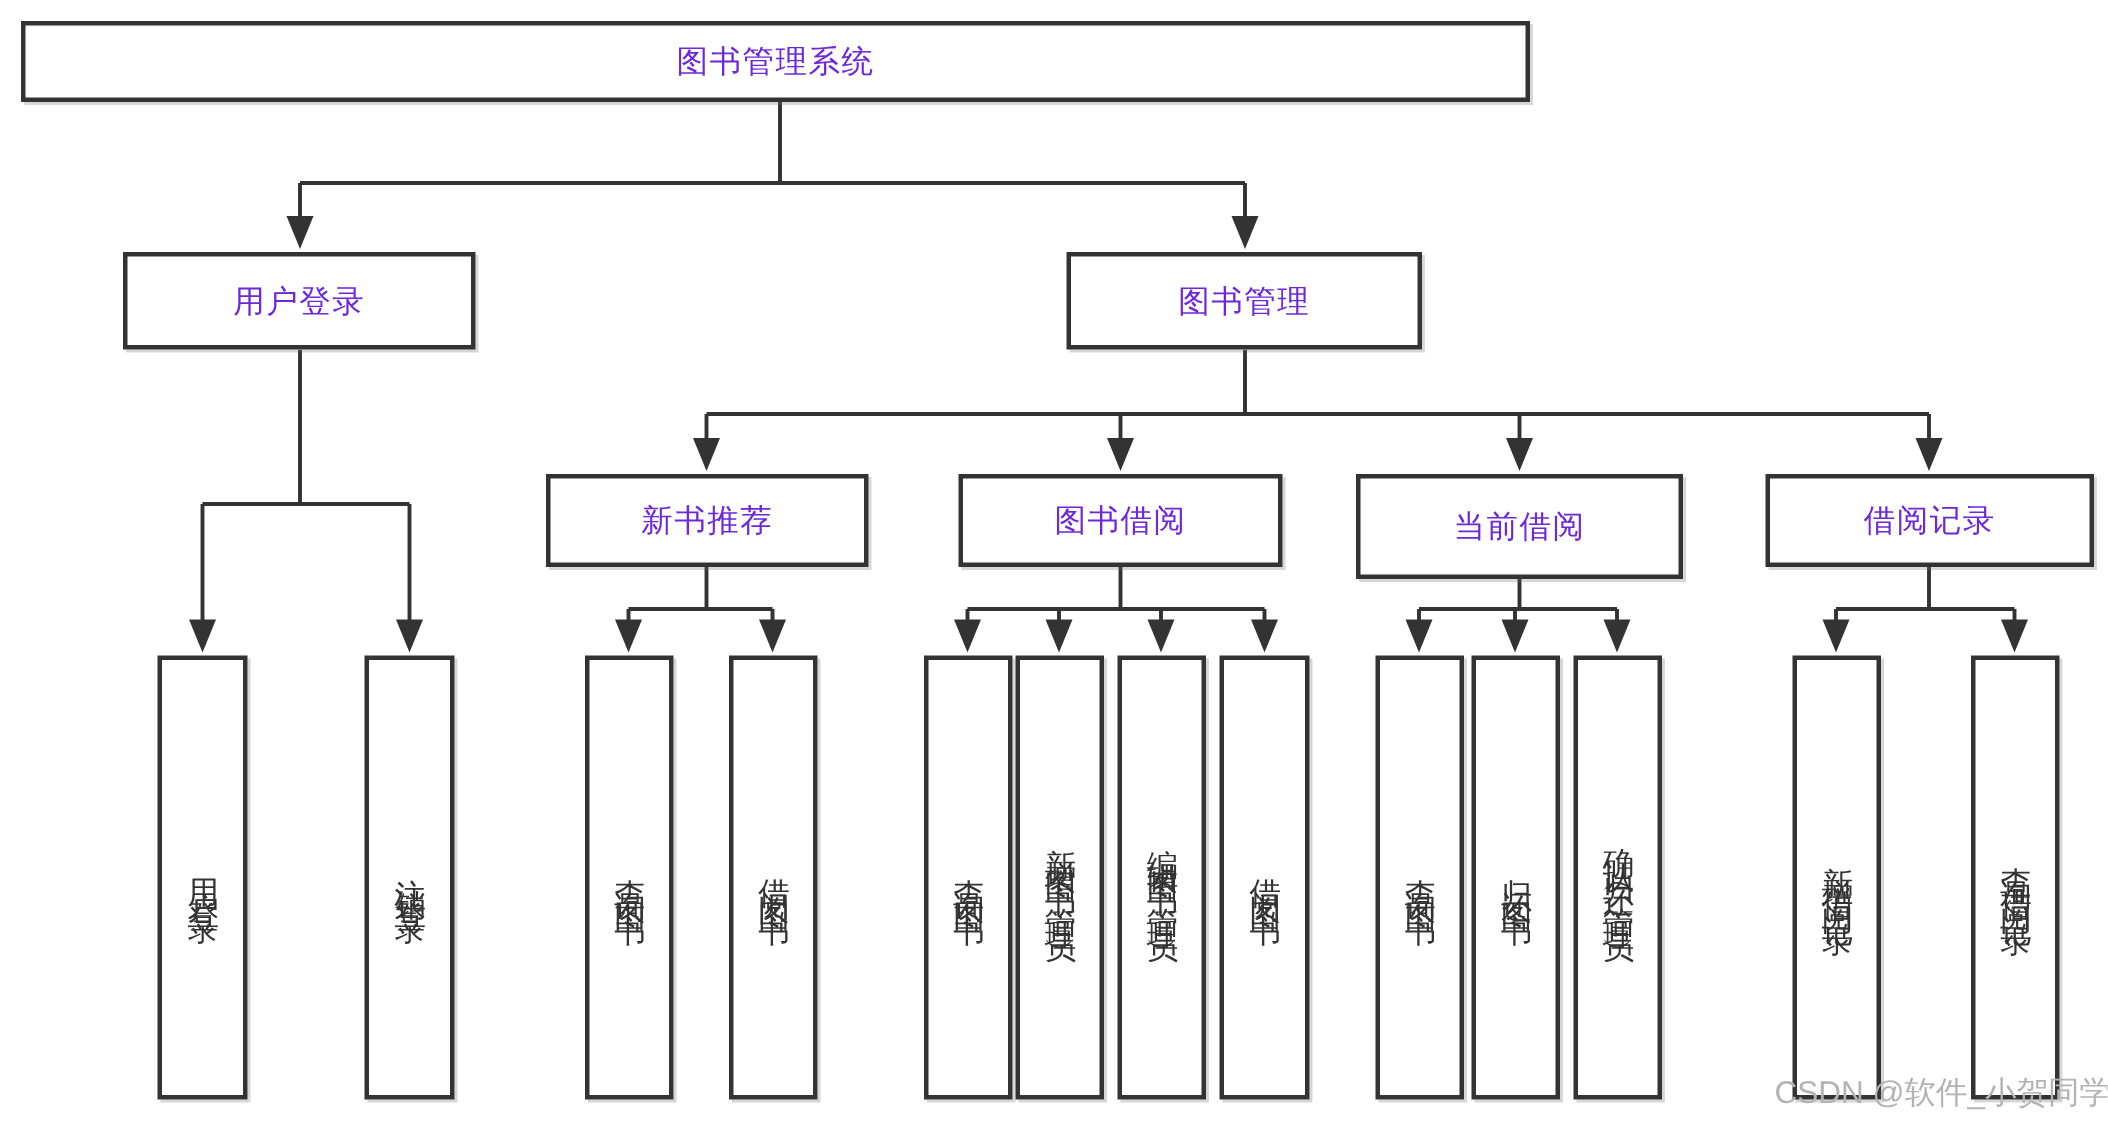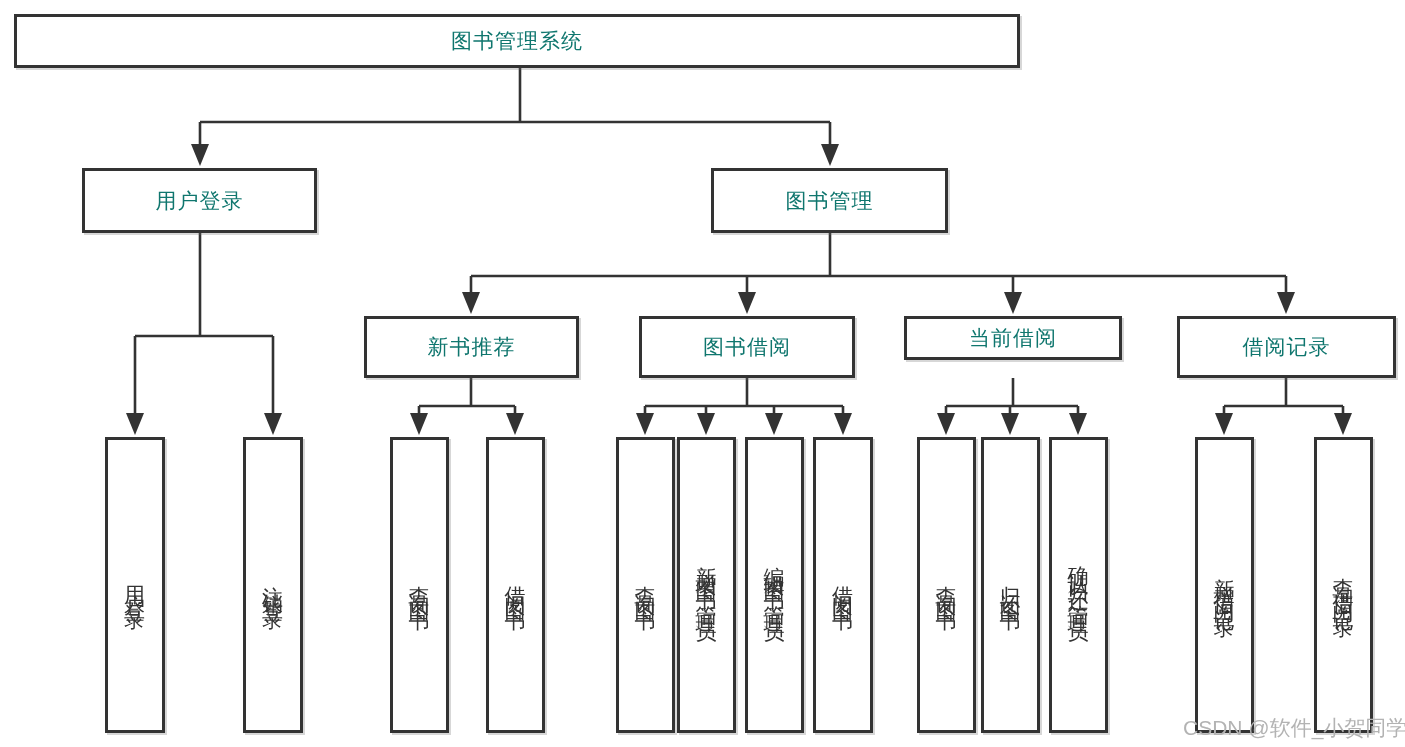--- a/index.html
+++ b/index.html
@@ -3,21 +3,21 @@
 <meta charset="utf-8">
 <style>
   html,body{margin:0;padding:0;background:#ffffff;}
   body{width:1405px;height:747px;position:relative;overflow:hidden;
        font-family:"Liberation Sans","DejaVu Sans",sans-serif;color:#333333;}
   .stage{position:absolute;left:0;top:0;width:1405px;height:747px;}
   svg.wires{position:absolute;left:0;top:0;width:1405px;height:747px;z-index:1;}
   .node{position:absolute;box-sizing:border-box;background:#ffffff;
         border:3px solid #333333;display:flex;align-items:center;justify-content:center;
         z-index:2;box-shadow:2px 2px 0 rgba(110,110,110,0.28);}
-  .node .hlabel{font-size:21px;letter-spacing:1px;white-space:nowrap;color:#0f766e;}
+  .node .hlabel{font-size:21px;letter-spacing:1px;white-space:nowrap;color:#6d28d9;}
   .leaf{position:absolute;box-sizing:border-box;background:#ffffff;
         border:3px solid #333333;display:flex;align-items:center;justify-content:center;
         z-index:2;top:437px;height:296px;box-shadow:2px 2px 0 rgba(110,110,110,0.28);}
   .vtext{writing-mode:vertical-rl;text-orientation:mixed;font-size:21px;
          letter-spacing:8px;line-height:1.1;white-space:nowrap;color:#333333;}
   .watermark{position:absolute;left:1183px;top:714px;z-index:3;
              font-size:21px;color:#b3b3b3;white-space:nowrap;}
 </style>
 </head>
 <body>
@@ -73,21 +73,21 @@
   <div class="node" style="left:364px;top:316px;width:215px;height:62px;">
     <span class="hlabel">新书推荐</span>
   </div>
 
   <div class="node" style="left:711px;top:168px;width:237px;height:65px;">
     <span class="hlabel">图书管理</span>
   </div>
   <div class="node" style="left:639px;top:316px;width:216px;height:62px;justify-content:center;">
     <span class="hlabel">图书借阅</span>
   </div>
-  <div class="node" style="left:904px;top:316px;width:218px;height:44px;">
+  <div class="node" style="left:904px;top:316px;width:218px;height:70px;">
     <span class="hlabel">当前借阅</span>
   </div>
   <div class="node" style="left:1177px;top:316px;width:219px;height:62px;">
     <span class="hlabel">借阅记录</span>
   </div>
 
   <div class="leaf" style="left:105px;width:60px;">
     <span class="vtext">用户登录</span>
   </div>
   <div class="leaf" style="left:243px;width:60px;">

